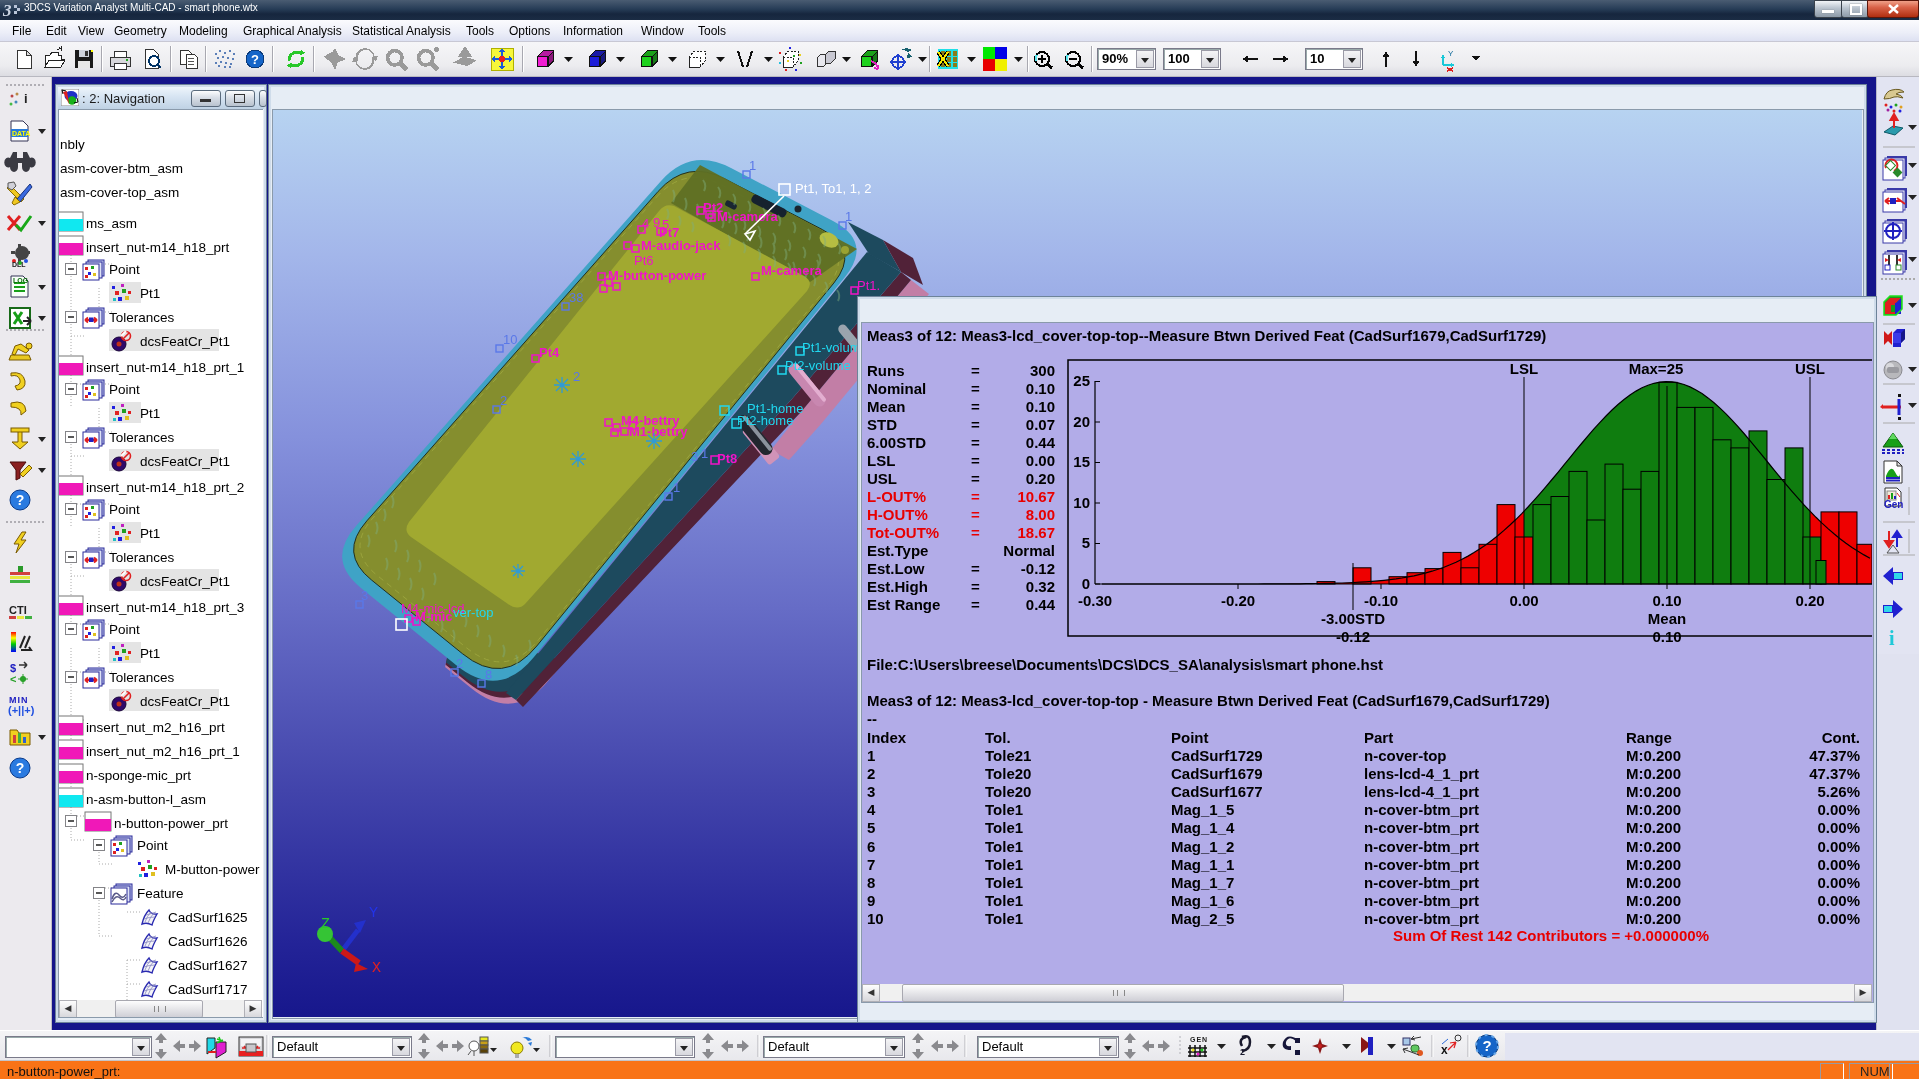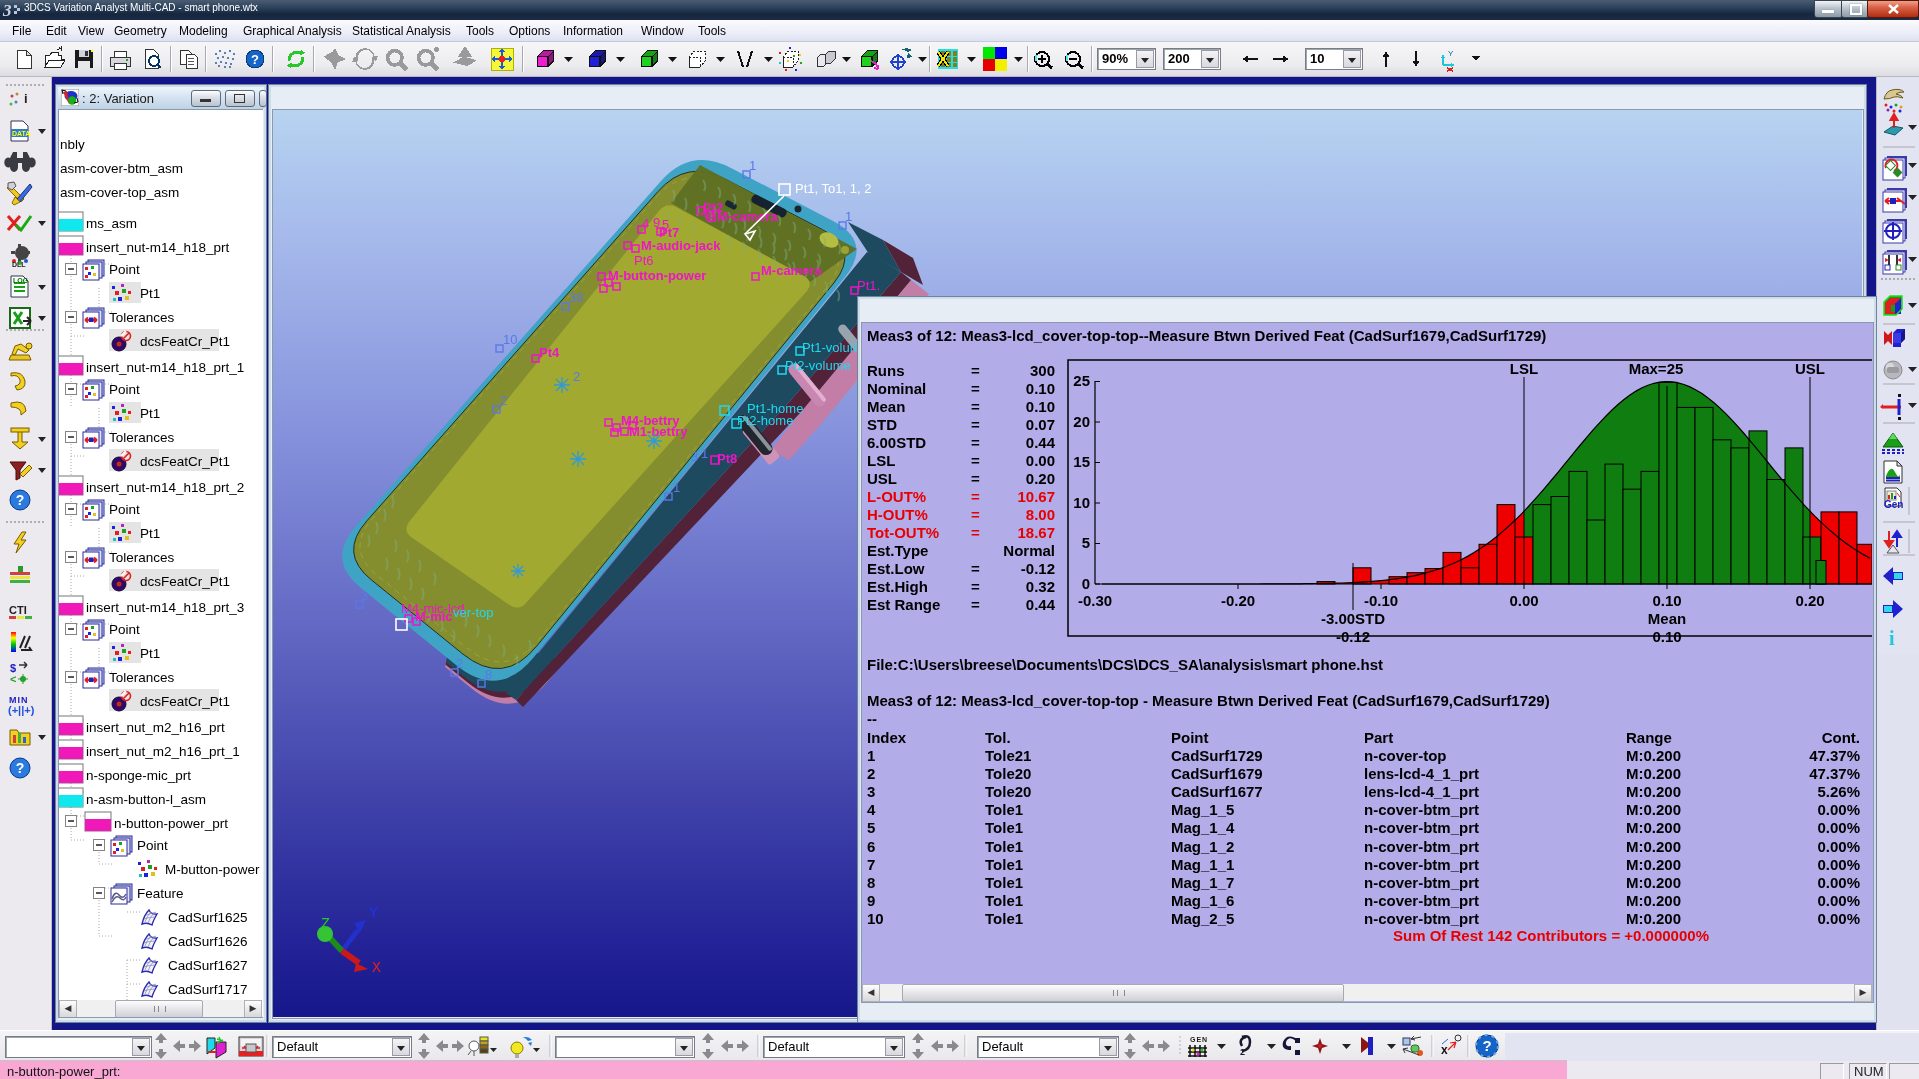--- a/index.html
+++ b/index.html
@@ -10,21 +10,21 @@
   #menubar{position:absolute;left:0;top:20px;width:1919px;height:21px;
     background:linear-gradient(#fbfbfe,#eceef8 60%,#dde1f2);border-bottom:1px solid #c8c8d4;}
   .menu{position:absolute;top:4px;font-size:12px;color:#000;}
   #toolbar{position:absolute;left:0;top:42px;width:1919px;height:34px;
     background:linear-gradient(#f6f6f8,#ececef 70%,#dcdce2);border-bottom:1px solid #b8b8c0;}
   #mdistrip{position:absolute;left:0;top:77px;width:1919px;height:953px;background:#15158a;}
   #lefttools{position:absolute;left:0;top:77px;width:51px;height:953px;background:#eceaee;border-right:1px solid #c0bec4;}
   #righttools{position:absolute;left:1876px;top:77px;width:43px;height:953px;background:#e2e4f2;border-left:1px solid #b8bac8;}
   #bottombar{position:absolute;left:0;top:1030px;width:1919px;height:30px;
     background:linear-gradient(#f4f4f6,#e8e8ec);border-top:1px solid #fff;}
-  #statusbar{position:absolute;left:0;top:1060px;width:1567px;height:19px;background:#f9a8d4;border-top:1px solid #c4c4c8;font-size:13px;color:#111;}
+  #statusbar{position:absolute;left:0;top:1060px;width:1919px;height:19px;background:#f97316;border-top:1px solid #c4c4c8;font-size:13px;color:#111;}
   .win{position:absolute;background:#e6edf5;border:1px solid #6d8399;box-shadow:inset 0 0 0 2px #cfdcea;}
   .wtitle{position:absolute;left:2px;top:2px;right:2px;height:22px;
     background:linear-gradient(#eef5fb,#d6e4f2 45%,#bfd2e4);font-size:13px;color:#1a1a1a;}
   .wbtn{position:absolute;top:3px;width:28px;height:15px;border:1px solid #5a6b7d;border-radius:3px;
     background:linear-gradient(#fdfdfe,#d8dee6 45%,#b9c3cf);}
   .combo{position:absolute;height:20px;background:#fff;border:1px solid #7a7a8a;box-shadow:inset 1px 1px 0 #9aa;}
   .combo .arr{position:absolute;right:1px;top:1px;bottom:1px;width:16px;background:linear-gradient(#f4f4f6,#d8d8de);border:1px solid #9a9aa6;}
   .combo .arr:after{content:"";position:absolute;left:4px;top:7px;border:4px solid transparent;border-top:5px solid #222;}
 </style></head>
 <body>
@@ -313,21 +313,21 @@
         <path d="M918,15 h9 l-4.5,5 Z"></path>
         <path d="M967,15 h9 l-4.5,5 Z"></path>
         <path d="M1014,15 h9 l-4.5,5 Z"></path>
       </g>
 </svg>
 <div class="combo" style="left:1097px;top:6px;width:57px">
       <span style="position:absolute;left:4px;top:2px;font-size:13px;font-weight:bold">90%</span>
       <span class="arr"></span>
     </div>
 <div class="combo" style="left:1163px;top:6px;width:56px">
-      <span style="position:absolute;left:4px;top:2px;font-size:13px;font-weight:bold">200</span>
+      <span style="position:absolute;left:4px;top:2px;font-size:13px;font-weight:bold">100</span>
       <span class="arr"></span>
     </div>
 <div class="combo" style="left:1305px;top:6px;width:56px">
       <span style="position:absolute;left:4px;top:2px;font-size:13px;font-weight:bold">10</span>
       <span class="arr"></span>
     </div>
 </div>
 <div id="mdistrip"></div>
 <svg width="0" height="0" style="position:absolute">
 <defs>
@@ -578,21 +578,21 @@
 <div class="win" id="navwin" style="left:55px;top:84px;width:210px;height:937px">
  <div class="wtitle">
   <svg class="abs" style="left:3px;top:2px" width="18" height="17">
         <rect width="18" height="17" fill="#fff" stroke="#888"></rect>
         <ellipse cx="10" cy="7" rx="6.5" ry="5" fill="#2030c8"></ellipse>
         <circle cx="11" cy="11.5" r="4.2" fill="#18b018"></circle>
         <path d="M2,3 L8,15 L6,2 Z" fill="#e02020"></path>
         <path d="M1,1 l4,1 m-4,-1 l1,4" stroke="#000"></path>
         <path d="M17,13 l-4,1 m4,-1 l-1,-4" stroke="#000"></path>
       </svg>
-  <span style="position:absolute;left:24px;top:4px">: 2: Variation</span>
+  <span style="position:absolute;left:24px;top:4px">: 2: Navigation</span>
   <span class="wbtn" style="left:133px">
         <span class="abs" style="left:8px;top:8px;width:11px;height:3px;background:#333"></span>
       </span>
   <span class="wbtn" style="left:167px">
         <span class="abs" style="left:8px;top:3px;width:9px;height:7px;border:1.5px solid #333"></span>
       </span>
   <span class="wbtn" style="left:201px;width:6px"></span>
  </div>
  <div class="abs" style="left:2px;top:24px;width:204px;height:907px;background:#fff;border:1px solid #8a9aab;border-right:none;overflow:hidden">
   <svg class="abs" style="left:0;top:0" width="203" height="890" font-size="13.5" fill="#000">
@@ -1377,15 +1377,15 @@
         <circle r="11" fill="#1565c8" stroke="#0a3a7a"></circle>
         <circle r="11" fill="none" stroke="#6aa8e8" stroke-width="2" stroke-dasharray="3,4"></circle>
         <text x="0" y="5" text-anchor="middle" font-size="15" font-weight="bold" fill="#fff">?</text>
       </g>
 <rect x="1505" y="2" width="414" height="28" fill="#e2e4f2"></rect>
 </svg>
 </div>
 <div id="statusbar">
     <span style="position:absolute;left:7px;top:3px">n-button-power_prt:</span>
 <span class="abs" style="left:1820px;top:2px;width:22px;height:15px;border:1px solid #9a9aa0;border-bottom-color:#fff;border-right-color:#fff"></span>
-<span class="abs" style="left:1849px;top:2px;width:32px;height:15px;border:1px solid #9a9aa0;border-bottom-color:#fff;border-right-color:#fff;font-size:13px;color:#222;padding-left:4px">NUM</span>
+<span class="abs" style="left:1849px;top:2px;width:32px;height:15px;border:1px solid #9a9aa0;border-bottom-color:#fff;border-right-color:#fff;font-size:13px;color:#222;padding-left:10px">NUM</span>
 <span class="abs" style="left:1889px;top:2px;width:30px;height:15px;border:1px solid #9a9aa0;border-bottom-color:#fff;border-right-color:#fff"></span>
 </div>
 
 </body></html>

